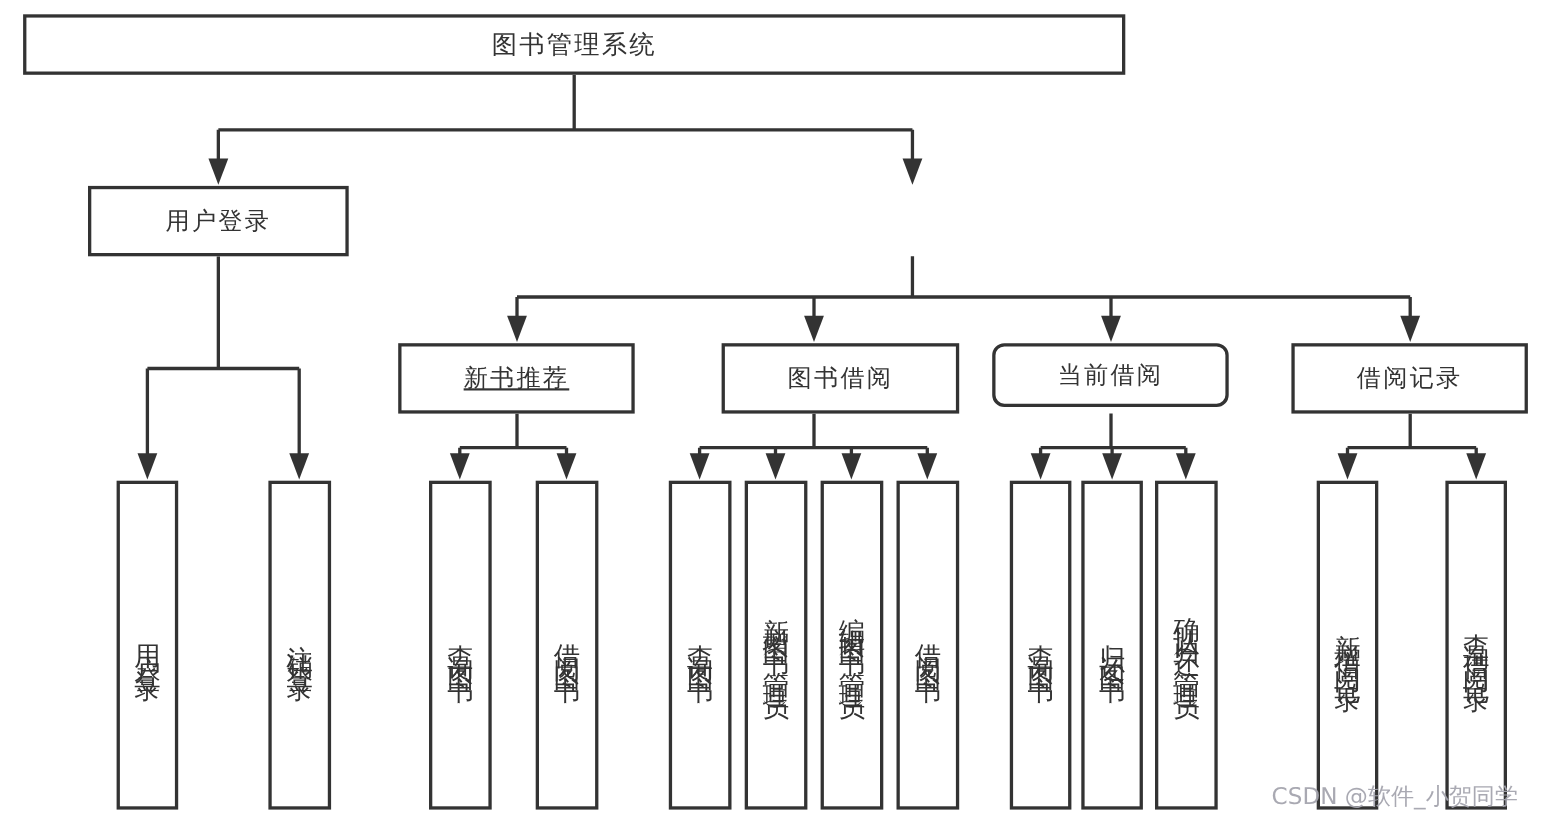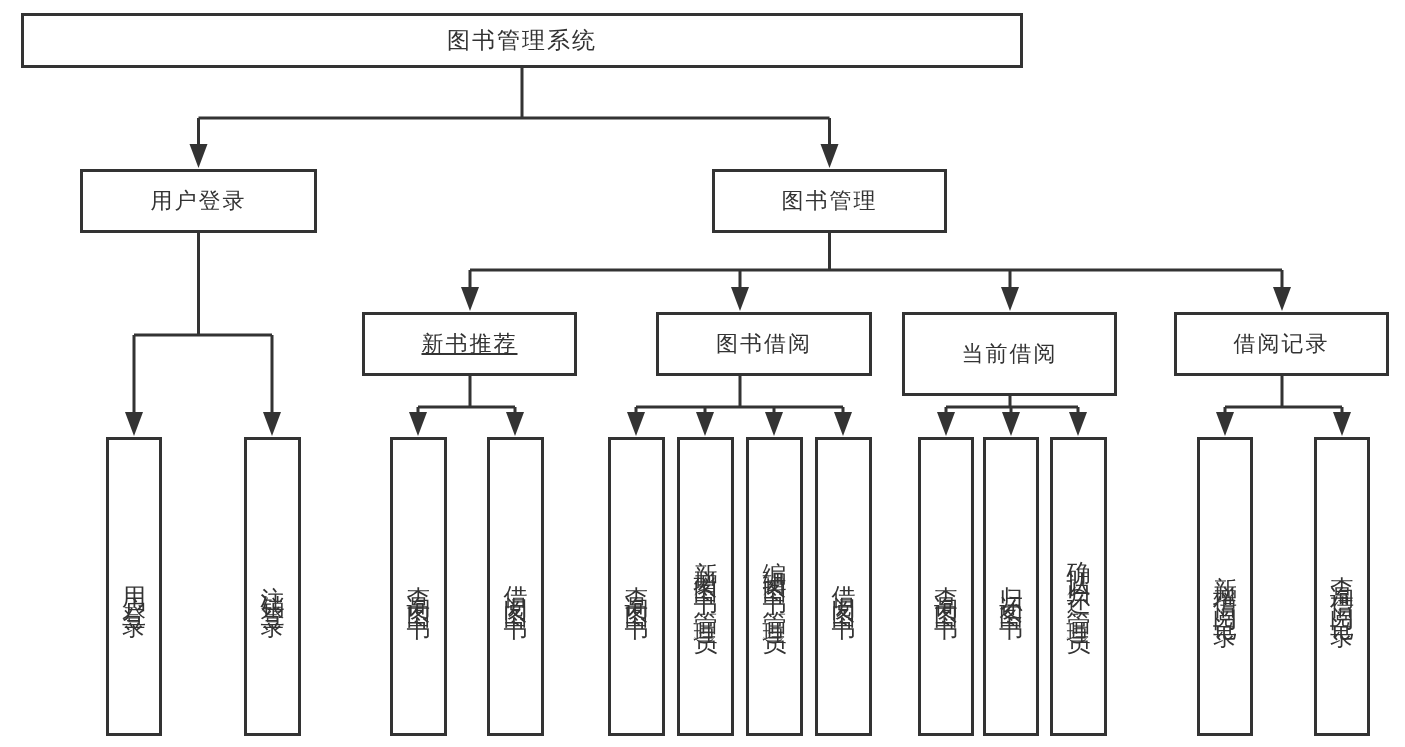--- a/index.html
+++ b/index.html
@@ -103,31 +103,28 @@
     </g>
   </svg>
 
   <div class="node h-node root-node" style="left:21px; top:13px; width:1002px; height:55px;">
     <span>图书管理系统</span>
   </div>
 
   <div class="node h-node" style="left:80px; top:169px; width:237px; height:64px;">
     <span>用户登录</span>
   </div>
-  <div class="node h-node" style="left:712px; top:169px; width:235px; height:64px;">
-    <span>图书管理</span>
-  </div>
 
   <div class="node h-node" style="left:362px; top:312px; width:215px; height:64px;text-decoration:underline;">
     <span>新书推荐</span>
   </div>
   <div class="node h-node" style="left:632px; top:312px; width:216px; height:64px;margin-left:24px;">
     <span>图书借阅</span>
   </div>
-  <div class="node h-node" style="left:902px; top:312px; width:215px; height:84px;">
+  <div class="node h-node" style="left:902px; top:312px; width:215px; height:58px;border-radius:11px;">
     <span>当前借阅</span>
   </div>
   <div class="node h-node" style="left:1174px; top:312px; width:215px; height:64px;">
     <span>借阅记录</span>
   </div>
 
   <div class="node v-node" style="left:106px; top:437px; width:56px; height:299px;">
     <span>用户登录</span>
   </div>
   <div class="node v-node" style="left:244px; top:437px; width:57px; height:299px;">
@@ -164,14 +161,15 @@
     <span>确认归还（管理员）</span>
   </div>
 
   <div class="node v-node" style="left:1197px; top:437px; width:56px; height:299px;">
     <span>新增借阅记录</span>
   </div>
   <div class="node v-node" style="left:1314px; top:437px; width:56px; height:299px;">
     <span>查询借阅记录</span>
   </div>
 
+  <div id="watermark">CSDN @软件_小贺同学</div>
 
 </div>
 
 </body></html>

